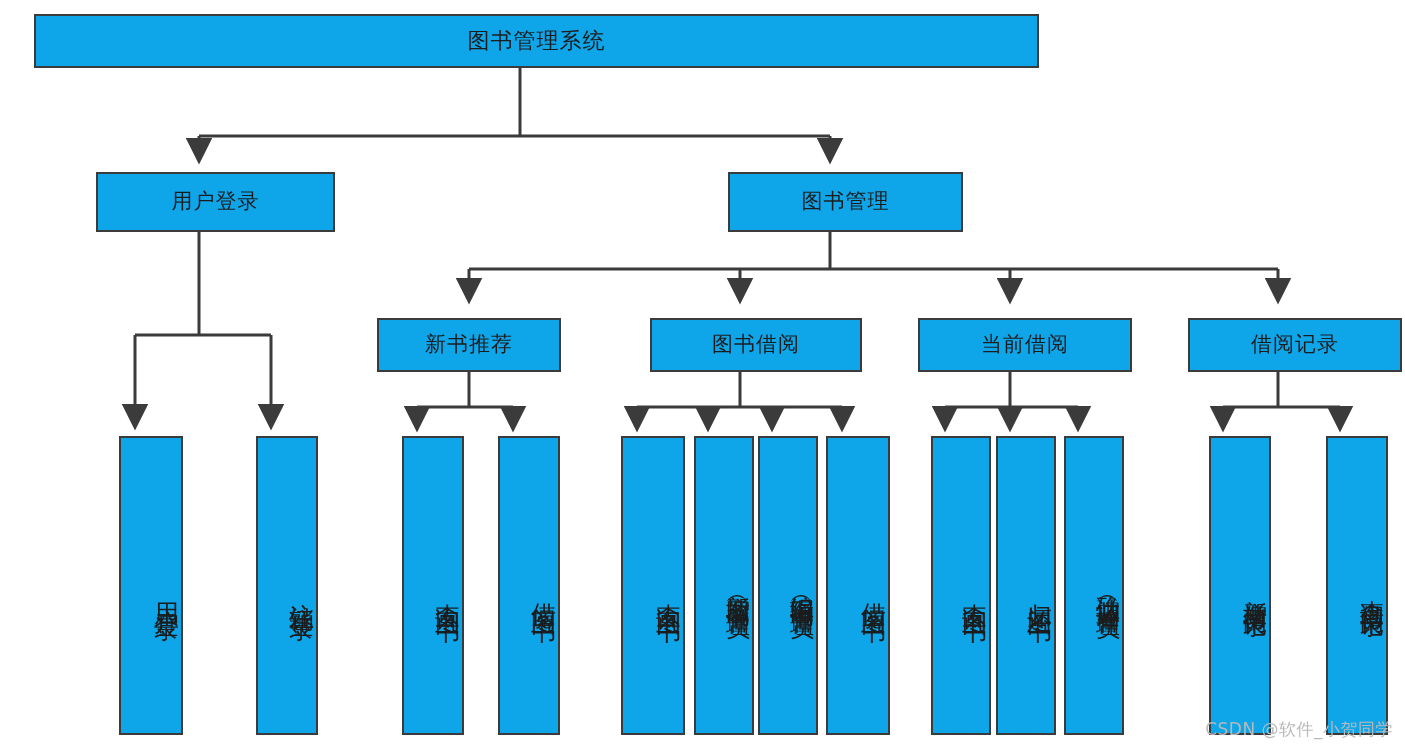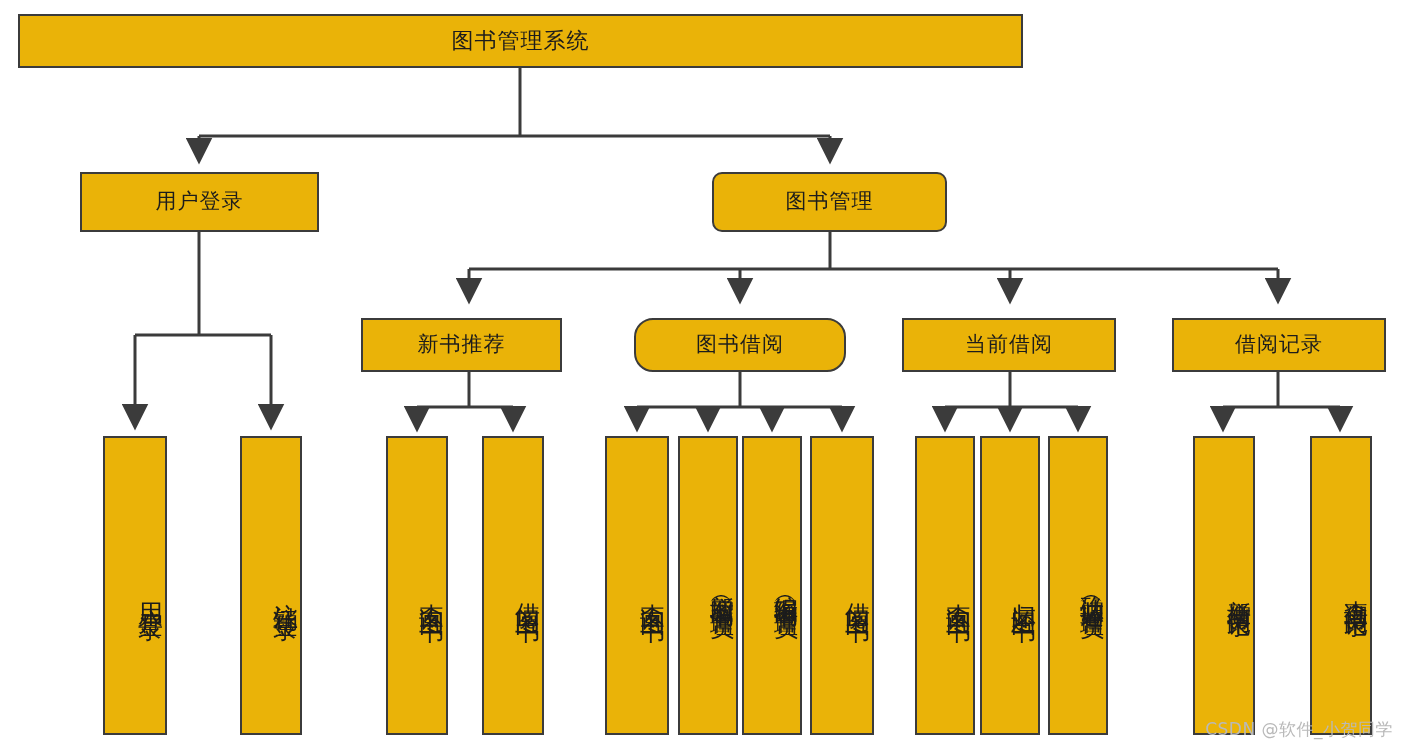--- a/index.html
+++ b/index.html
@@ -16,27 +16,28 @@
   }
   svg#wires{
     position:absolute;
     left:0; top:0;
     width:1405px; height:747px;
     pointer-events:none;
   }
   .node{
     position:absolute;
     box-sizing:border-box;
-    background:#eab308;
+    background:#0ea5e9;
     border:2.5px solid #3b3b3b;
     display:flex;
     align-items:center;
     justify-content:center;
     color:#1c1c1c;
     letter-spacing:1px;
+    margin-left:16px;
   }
   .node.h{
     font-size:21px;
     line-height:1.2;
     white-space:nowrap;
   }
   .node.root{
     font-size:22px;
   }
   .node.v{
@@ -120,28 +121,28 @@
     </g>
   </svg>
 
   <div class="node h root" style="left:18px; top:14px; width:1005px; height:54px;">
     <span>图书管理系统</span>
   </div>
 
   <div class="node h" style="left:80px; top:172px; width:239px; height:60px;">
     <span>用户登录</span>
   </div>
-  <div class="node h" style="left:712px; top:172px; width:235px; height:60px;border-radius:10px;">
+  <div class="node h" style="left:712px; top:172px; width:235px; height:60px;">
     <span>图书管理</span>
   </div>
 
-  <div class="node h" style="left:361px; top:318px; width:201px; height:54px;">
+  <div class="node h" style="left:361px; top:318px; width:184px; height:54px;">
     <span>新书推荐</span>
   </div>
-  <div class="node h" style="left:634px; top:318px; width:212px; height:54px;border-radius:19px;">
+  <div class="node h" style="left:634px; top:318px; width:212px; height:54px;">
     <span>图书借阅</span>
   </div>
   <div class="node h" style="left:902px; top:318px; width:214px; height:54px;justify-content:center;">
     <span>当前借阅</span>
   </div>
   <div class="node h" style="left:1172px; top:318px; width:214px; height:54px;">
     <span>借阅记录</span>
   </div>
 
   <div class="node v" style="left:103px; top:436px; width:64px; height:299px;">

